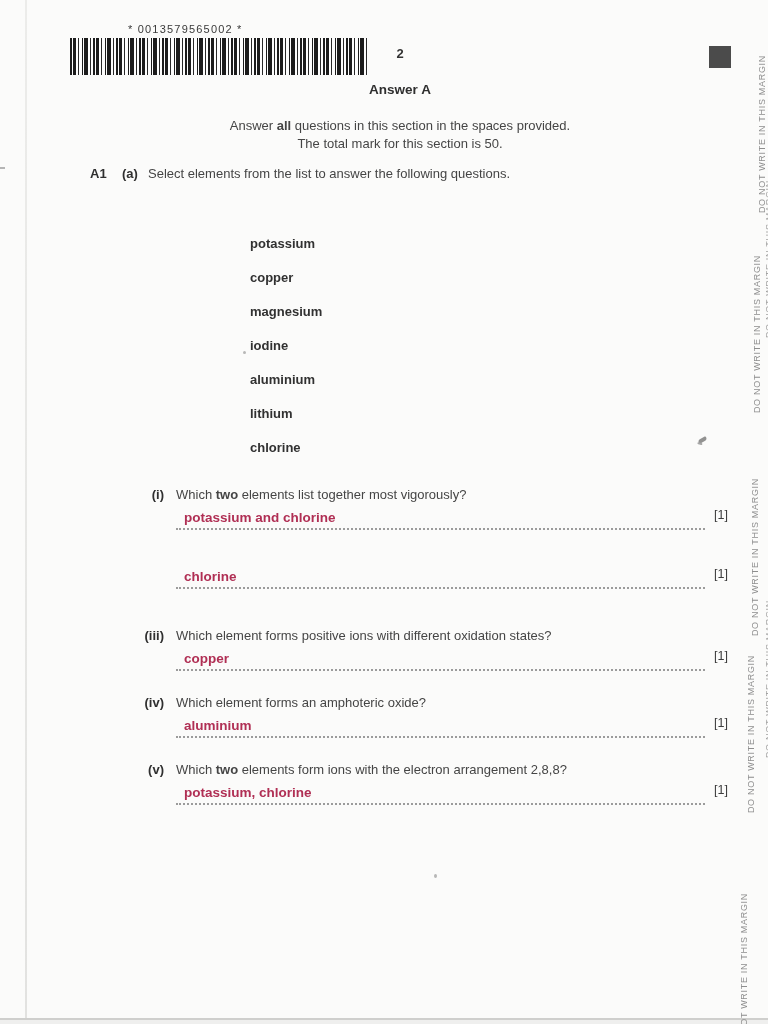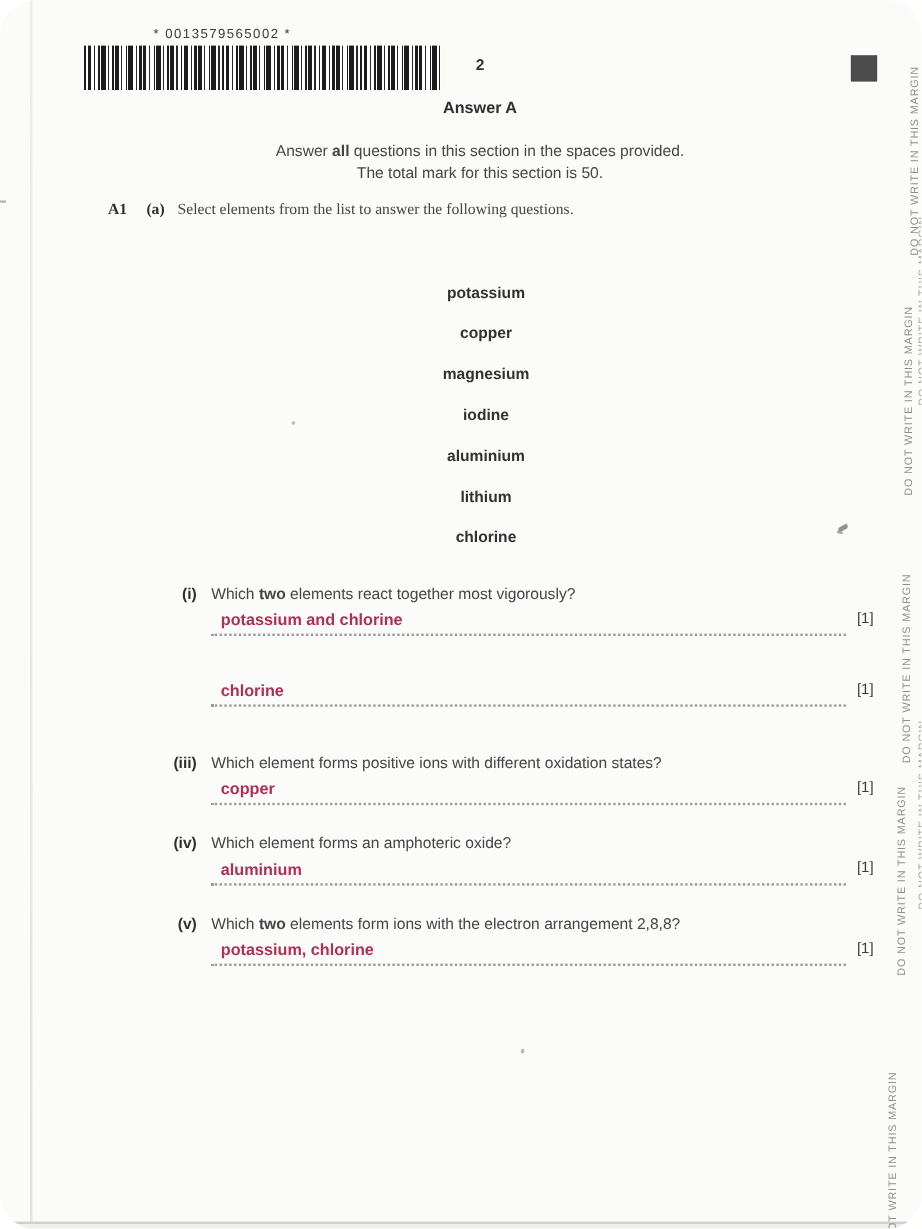--- a/index.html
+++ b/index.html
@@ -2,21 +2,20 @@
 <html><head>
 <meta charset="utf-8">
 <style>
   * { margin:0; padding:0; box-sizing:border-box; }
   html,body { background:#ffffff; }
   body { font-family:"Liberation Sans", sans-serif; }
   #page {
     position:relative; width:768px; height:1024px; overflow:hidden;
     background:#fbfbfa;
     color:#3d3d3d;
-    border-radius:29px;
   }
   
   .fold-line { position:absolute; left:25px; top:0; width:2px; height:1024px;
     background:linear-gradient(180deg,#ececea,#e2e2e0); }
   .left-tick { position:absolute; left:0; top:167px; width:5px; height:2px; background:#b5b5b5; }
   .bottom-edge { position:absolute; left:0; top:1018px; width:768px; height:2px; background:#cfcfcd; }
   .bottom-shade { position:absolute; left:0; top:1020px; width:768px; height:4px; background:#efefee; }
   .speck { position:absolute; background:#9a9a9a; border-radius:50%; opacity:.7; }
   .ink-mark { position:absolute; left:698px; top:438px; width:9px; height:4px;
     background:#6f6f6f; border-radius:3px 1px 3px 1px; transform:rotate(-28deg); opacity:.75; }
@@ -41,27 +40,27 @@
   .corner-square { position:absolute; left:709px; top:46px; width:22px; height:22px; background:#4b4b4b; }
 
   .section-title { position:absolute; left:150px; top:82px; width:500px; text-align:center;
     font-size:13.5px; font-weight:bold; color:#2f2f2f; }
 
   .instr { position:absolute; left:110px; width:580px; text-align:center; font-size:13px; color:#454545; }
   .instr-1 { top:118px; }
   .instr-2 { top:136px; }
   .b { font-weight:bold; }
 
-  .q-head { position:absolute; left:90px; top:166px; width:620px; font-size:13px; display:flex;font-family:Liberation Serif, serif; }
+  .q-head { position:absolute; left:90px; top:166px; width:620px; font-size:13px; display:flex; }
   .q-num { font-weight:bold; color:#2f2f2f; width:32px; flex:none; }
   .q-part { font-weight:bold; color:#2f2f2f; width:26px; flex:none; }
   .q-intro { color:#454545; }
   .q-note { position:absolute; left:148px; top:201px; font-size:13px; color:#454545; }
 
-  .element-list { position:absolute; left:250px; top:236px; width:310px; text-align:center; }
+  .element-list { position:absolute; left:250px; top:236px; width:310px; text-align:left; }
   .element-item { font-size:13px; font-weight:bold; color:#313131; height:34px; }
 
   
   .sub { position:absolute; left:130px; width:598px; }
   .q-row { display:flex; gap:12px; font-size:13px; color:#454545; }
   .q-label { width:34px; text-align:right; font-weight:bold; color:#2f2f2f; flex:none; }
   .ans-row { display:flex; align-items:flex-start; margin:6px 0 0 46px; gap:9px; }
   .ans-line { flex:1; border-bottom:2px dotted #9b9b9b; padding:0 0 2px 8px; min-height:20px; }
   .answer { font-size:13.5px; font-weight:bold; color:#b02f54; }
   .marks { flex:none; font-size:12.5px; color:#3d3d3d; padding-bottom:1px; }
@@ -107,21 +106,21 @@
     <div class="element-item">magnesium</div>
     <div class="element-item">iodine</div>
     <div class="element-item">aluminium</div>
     <div class="element-item">lithium</div>
     <div class="element-item">chlorine</div>
   </div>
 
   <div class="sub" style="top:487px">
     <div class="q-row">
       <span class="q-label">(i)</span>
-      <span class="q-text"><span>Which </span><span class="b">two</span><span> elements react together most vigorously?</span></span>
+      <span class="q-text"><span>Which </span><span class="b">two</span><span> elements list together most vigorously?</span></span>
     </div>
     <div class="ans-row">
       <div class="ans-line"><span class="answer">potassium and chlorine</span></div>
       <span class="marks">[1]</span>
     </div>
   </div>
 
   <div class="sub" style="top:561px">
     <div class="ans-row">
       <div class="ans-line"><span class="answer">chlorine</span></div>

